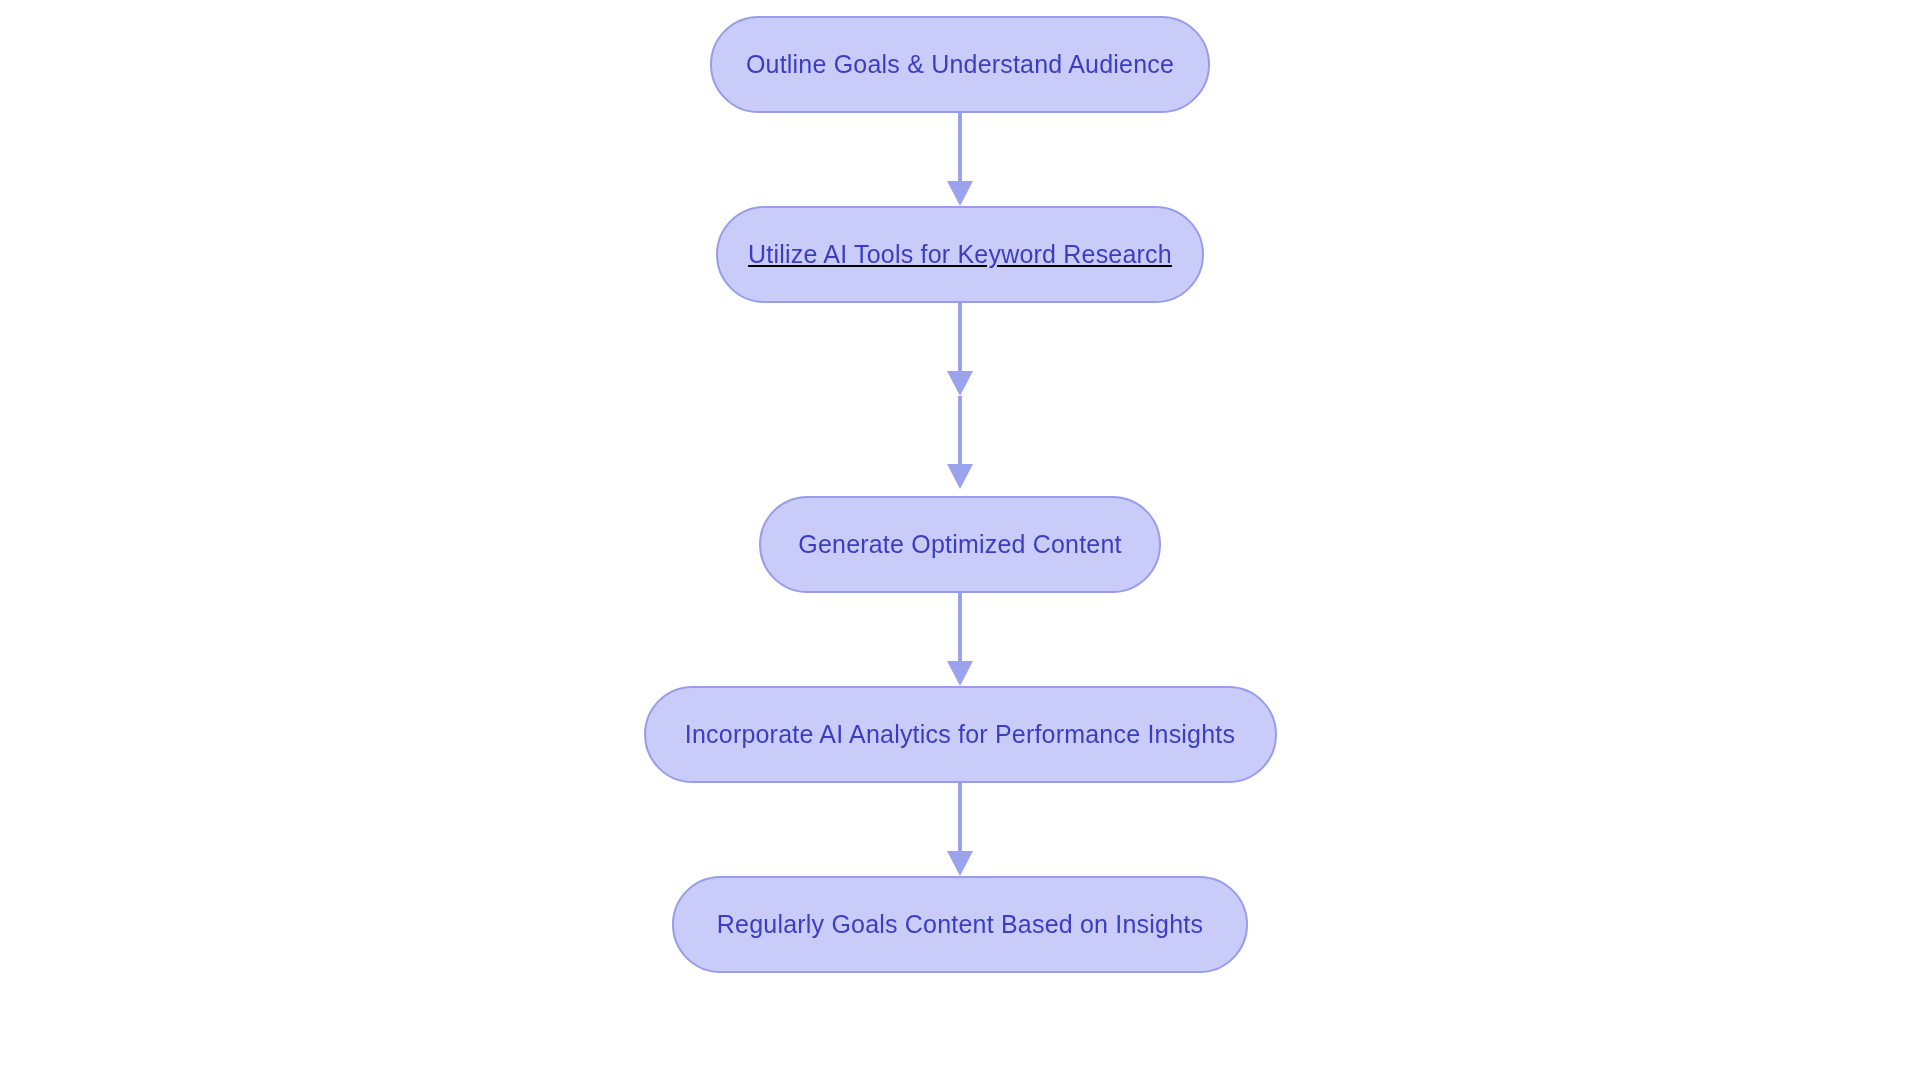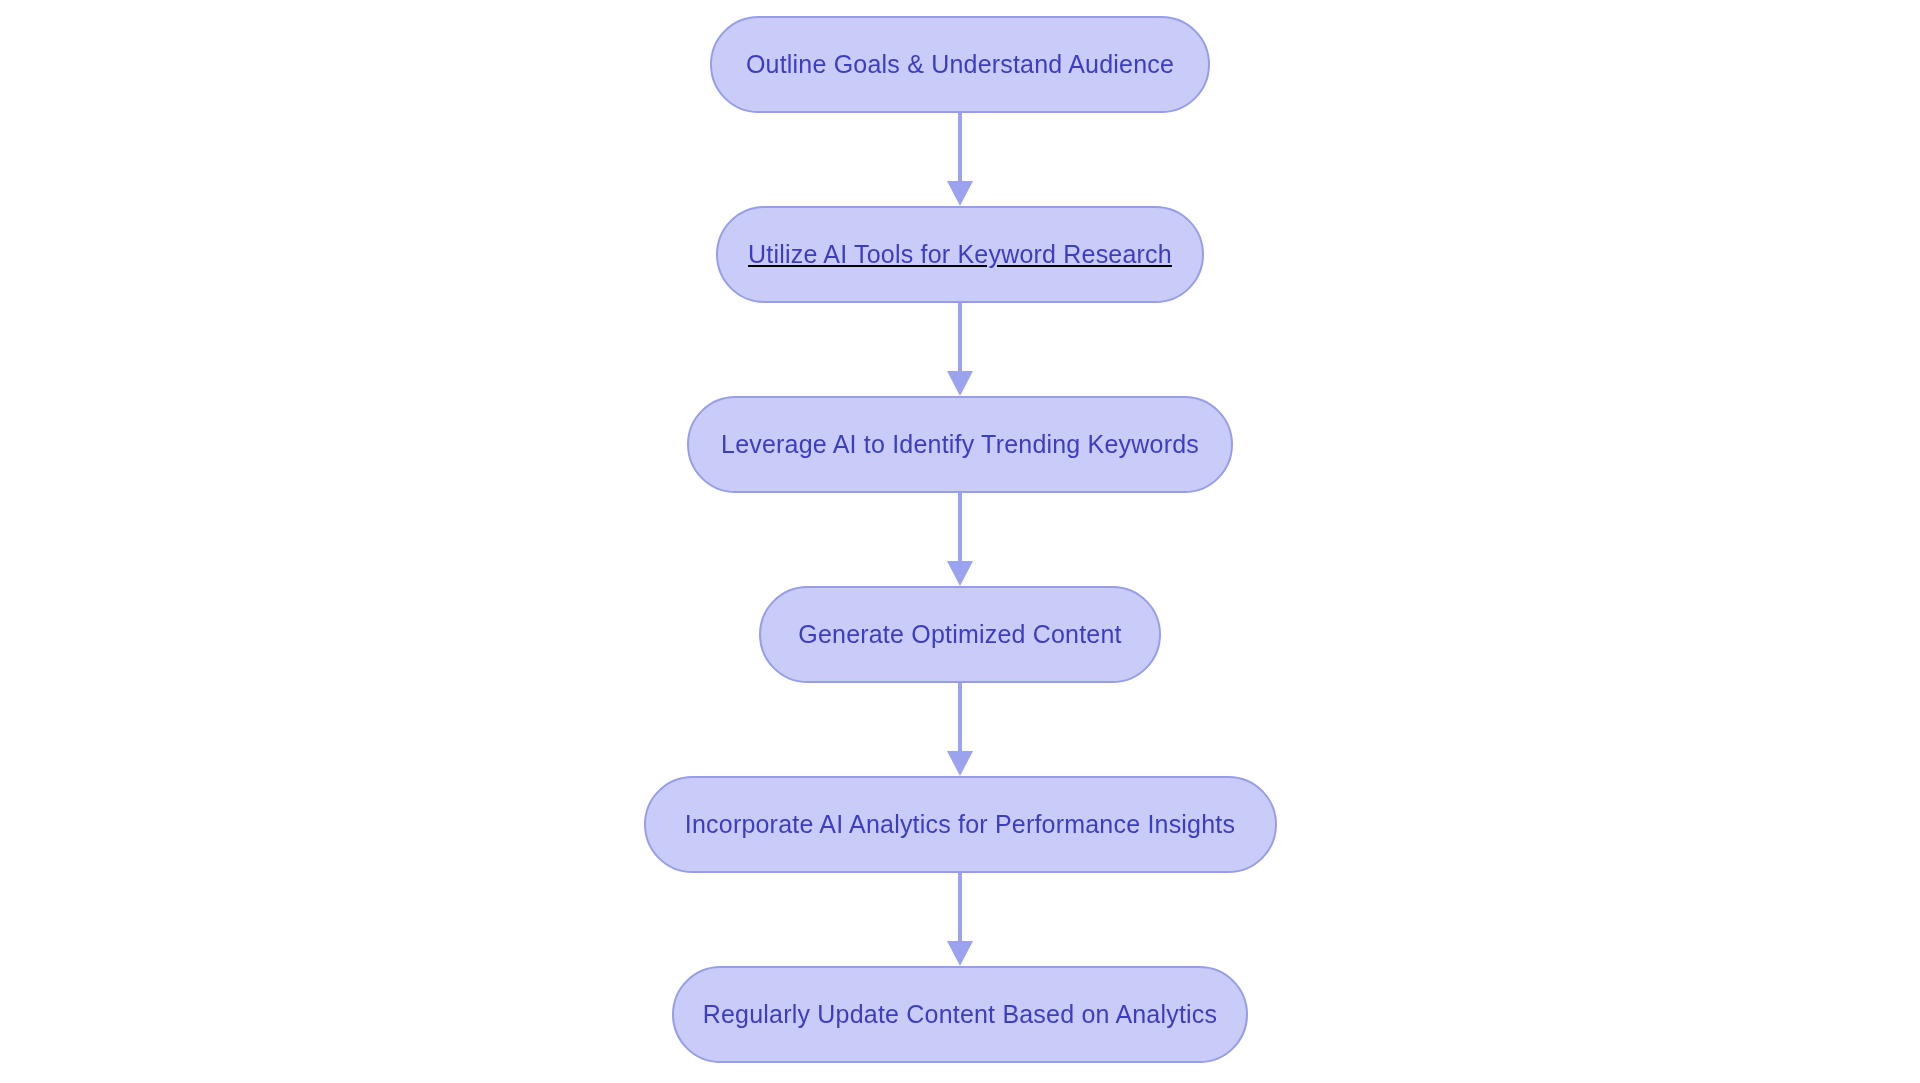--- a/index.html
+++ b/index.html
@@ -76,44 +76,41 @@
 
   <div class="node" style="width: 488px; text-decoration: underline;">
     <span class="label">Utilize AI Tools for Keyword Research</span>
   </div>
 
   <div class="arrow">
     <div class="stem"></div>
     <div class="head"></div>
   </div>
 
-  <div class="node" style="width: 546px;">
-    <span class="label">Leverage AI to Identify Trending Keywords</span>
-  </div>
 
   <div class="arrow">
     <div class="stem"></div>
     <div class="head"></div>
   </div>
 
-  <div class="node" style="width: 402px;">
+  <div class="node" style="width: 402px; margin-top: 7px;">
     <span class="label">Generate Optimized Content</span>
   </div>
 
   <div class="arrow">
     <div class="stem"></div>
     <div class="head"></div>
   </div>
 
   <div class="node" style="width: 633px; text-align: right;">
     <span class="label">Incorporate AI Analytics for Performance Insights</span>
   </div>
 
   <div class="arrow">
     <div class="stem"></div>
     <div class="head"></div>
   </div>
 
   <div class="node" style="width: 576px;">
-    <span class="label">Regularly Update Content Based on Analytics</span>
+    <span class="label">Regularly Goals Content Based on Insights</span>
   </div>
 
 </div>
 
 </body></html>

